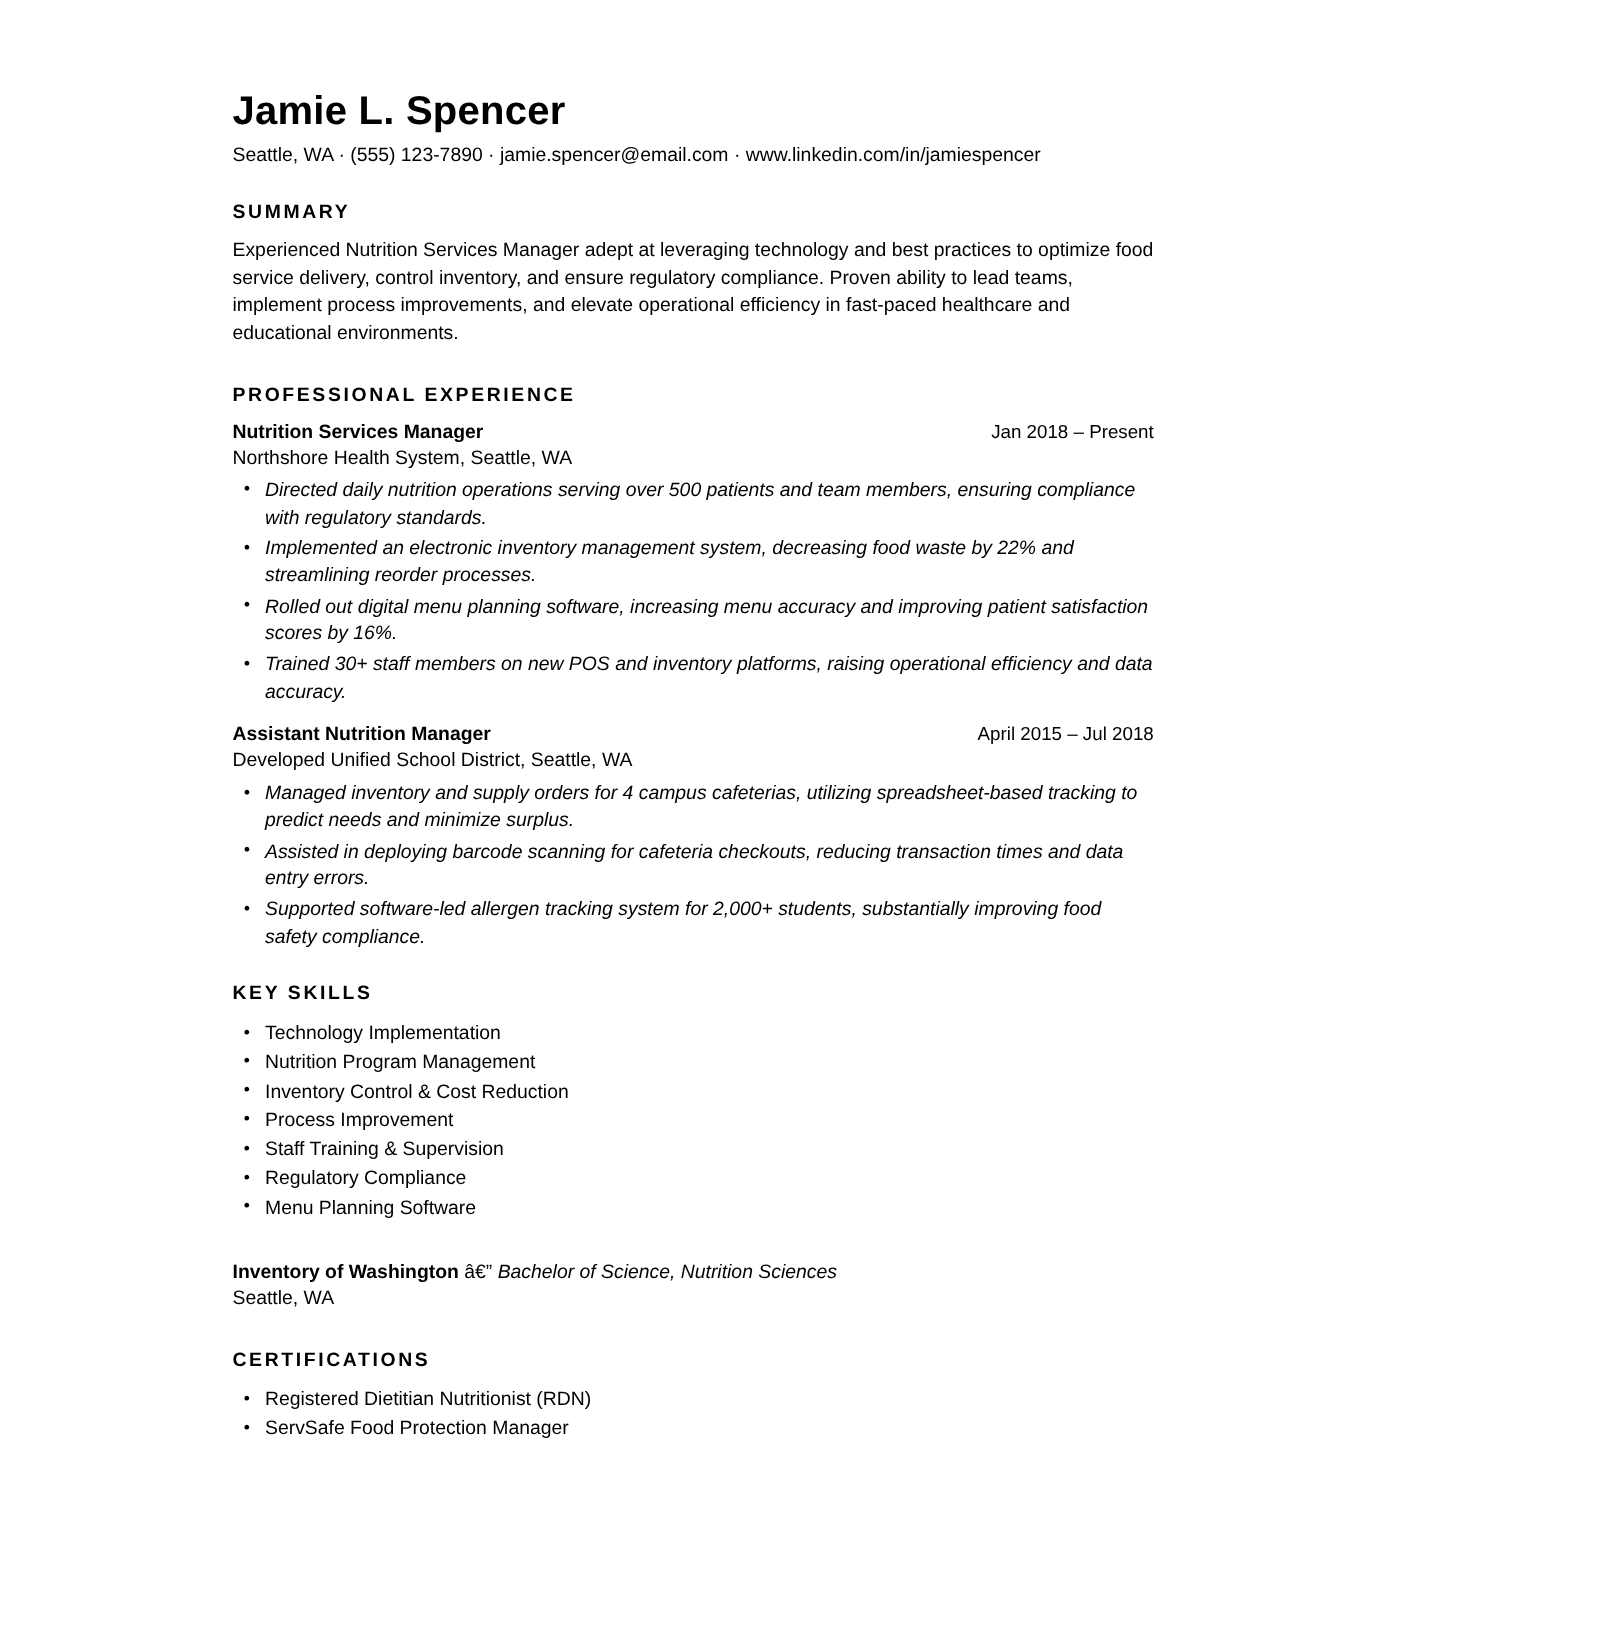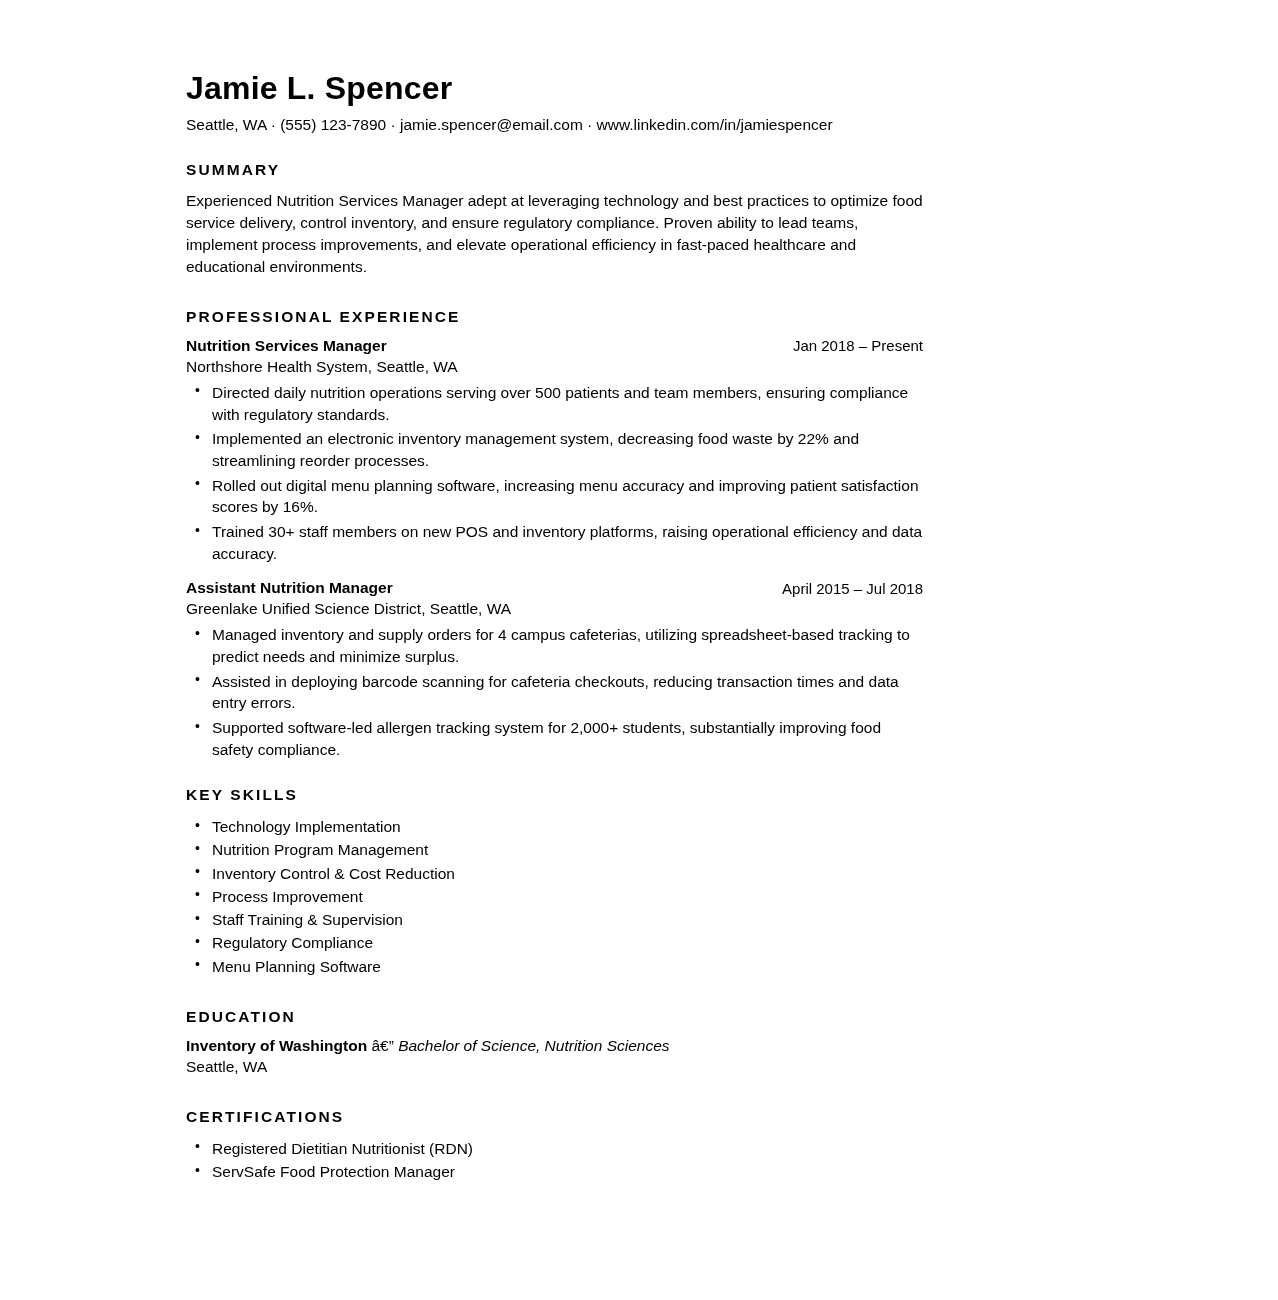--- a/index.html
+++ b/index.html
@@ -62,21 +62,21 @@
     margin: 0;
     max-width: 890px;
   }
 
   
   .job { margin-bottom: 4px; }
   .job + .job { margin-top: 14px; }
   .job-header {
     display: flex;
     justify-content: space-between;
-    align-items: center;
+    align-items: flex-start;
     line-height: 1.35;
   }
   .job-title {
     font-size: 15.5px;
     font-weight: bold;
   }
   .job-dates {
     font-size: 15px;
     white-space: nowrap;
     padding-left: 16px;
@@ -93,20 +93,21 @@
     padding-left: 26px;
     list-style: none;
   }
   ul.bullets > li {
     position: relative;
     font-size: 15.5px;
     line-height: 1.40;
     margin-bottom: 3px;
     padding-left: 0;
     max-width: 880px;
+    font-style: italic;
   }
   ul.bullets > li::before {
     content: "\2022";
     position: absolute;
     left: -17px;
     top: -0.5px;
     font-size: 14px;
     line-height: inherit;
   }
 
@@ -173,21 +174,21 @@
         <li>Rolled out digital menu planning software, increasing menu accuracy and improving patient satisfaction scores by 16%.</li>
         <li>Trained 30+ staff members on new POS and inventory platforms, raising operational efficiency and data accuracy.</li>
       </ul>
     </div>
 
     <div class="job">
       <div class="job-header">
         <span class="job-title">Assistant Nutrition Manager</span>
         <span class="job-dates">April 2015 – Jul 2018</span>
       </div>
-      <div class="job-company">Greenlake Unified Science District, Seattle, WA</div>
+      <div class="job-company">Developed Unified School District, Seattle, WA</div>
       <ul class="bullets">
         <li>Managed inventory and supply orders for 4 campus cafeterias, utilizing spreadsheet-based tracking to predict needs and minimize surplus.</li>
         <li>Assisted in deploying barcode scanning for cafeteria checkouts, reducing transaction times and data entry errors.</li>
         <li>Supported software-led allergen tracking system for 2,000+ students, substantially improving food safety compliance.</li>
       </ul>
     </div>
   </div>
 
   <div class="section skills">
     <h2 class="section-heading">KEY SKILLS</h2>
@@ -196,21 +197,20 @@
       <li>Nutrition Program Management</li>
       <li>Inventory Control &amp; Cost Reduction</li>
       <li>Process Improvement</li>
       <li>Staff Training &amp; Supervision</li>
       <li>Regulatory Compliance</li>
       <li>Menu Planning Software</li>
     </ul>
   </div>
 
   <div class="section education">
-    <h2 class="section-heading">EDUCATION</h2>
     <div class="edu-line"><span class="edu-school">Inventory of Washington</span><span class="edu-sep"> â€” </span><span class="edu-degree">Bachelor of Science, Nutrition Sciences</span></div>
     <div class="edu-location">Seattle, WA</div>
   </div>
 
   <div class="section certifications">
     <h2 class="section-heading">CERTIFICATIONS</h2>
     <ul class="skills-list">
       <li>Registered Dietitian Nutritionist (RDN)</li>
       <li>ServSafe Food Protection Manager</li>
     </ul>

